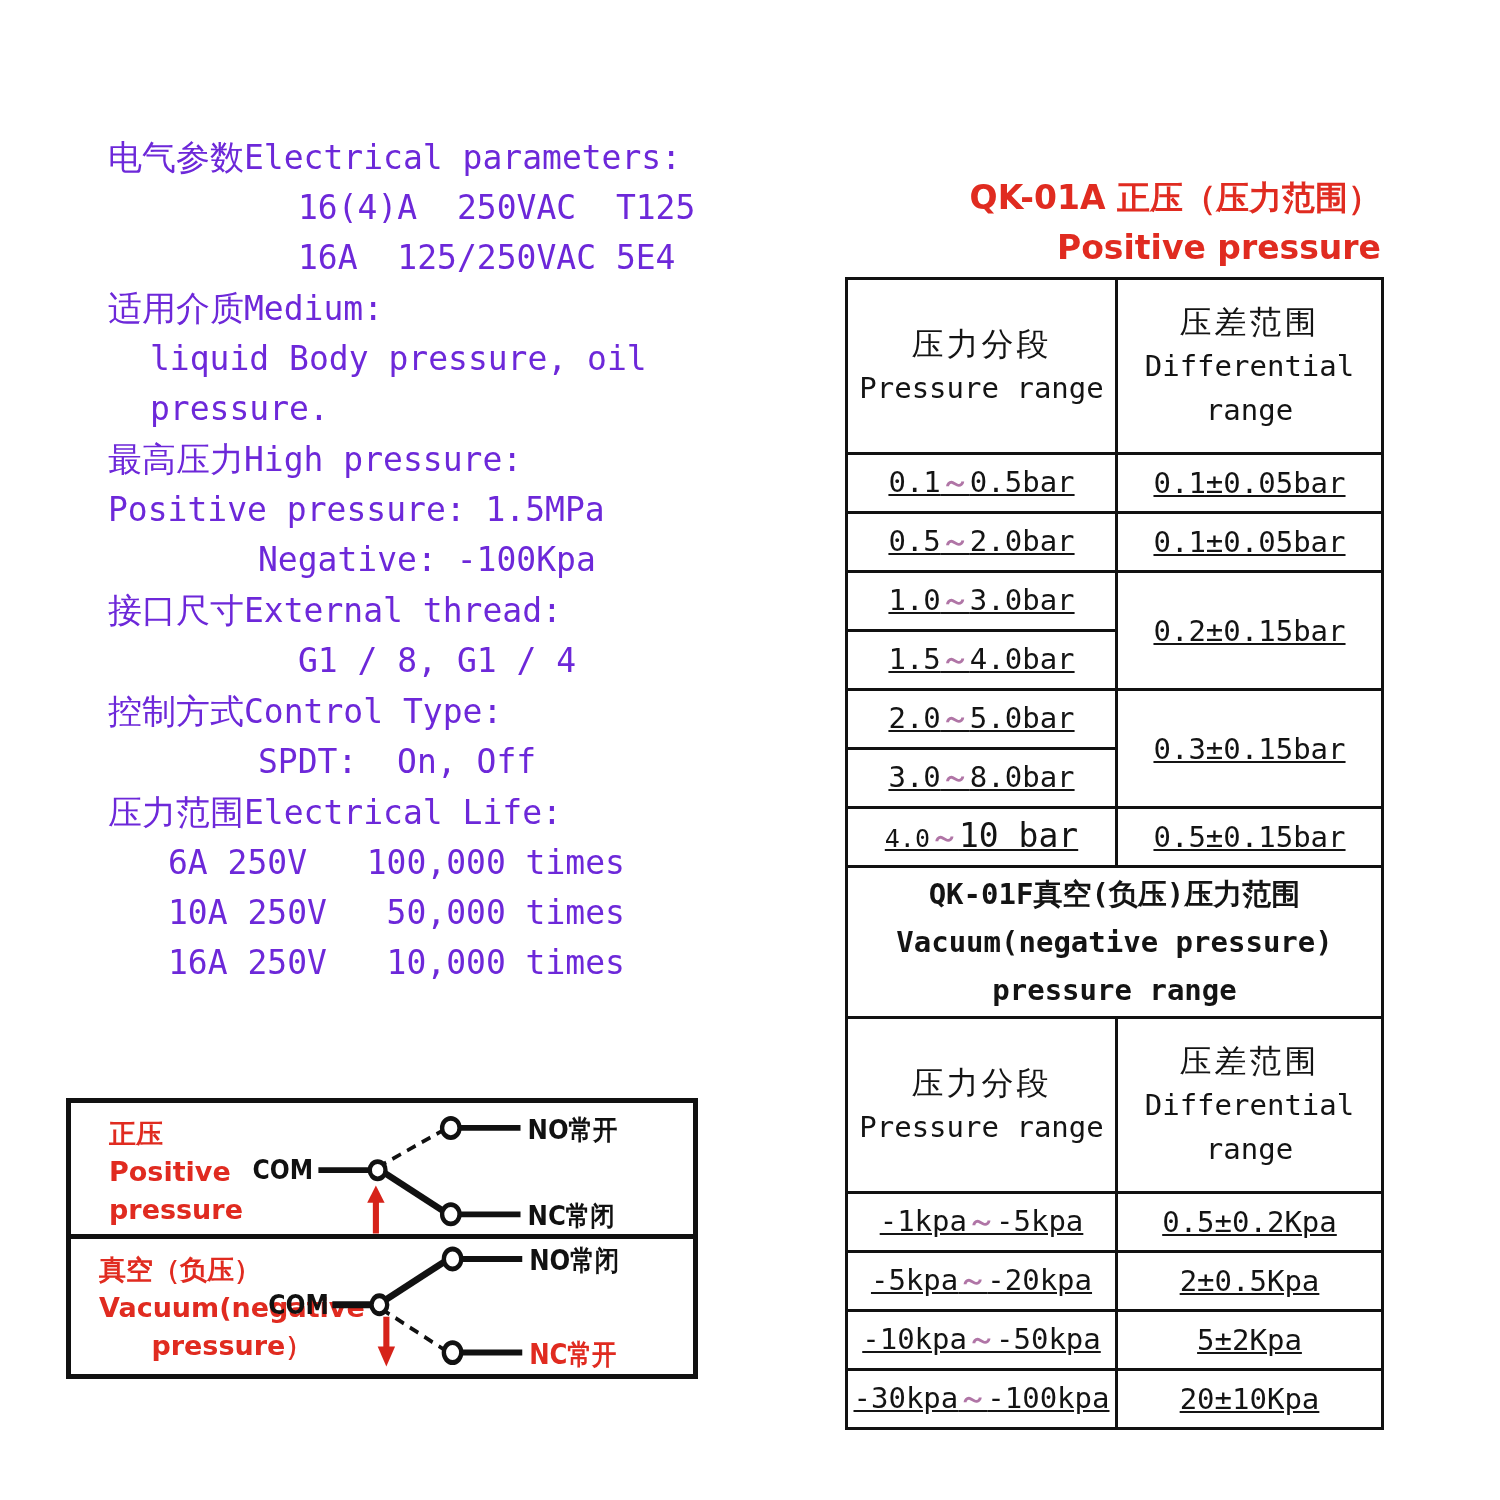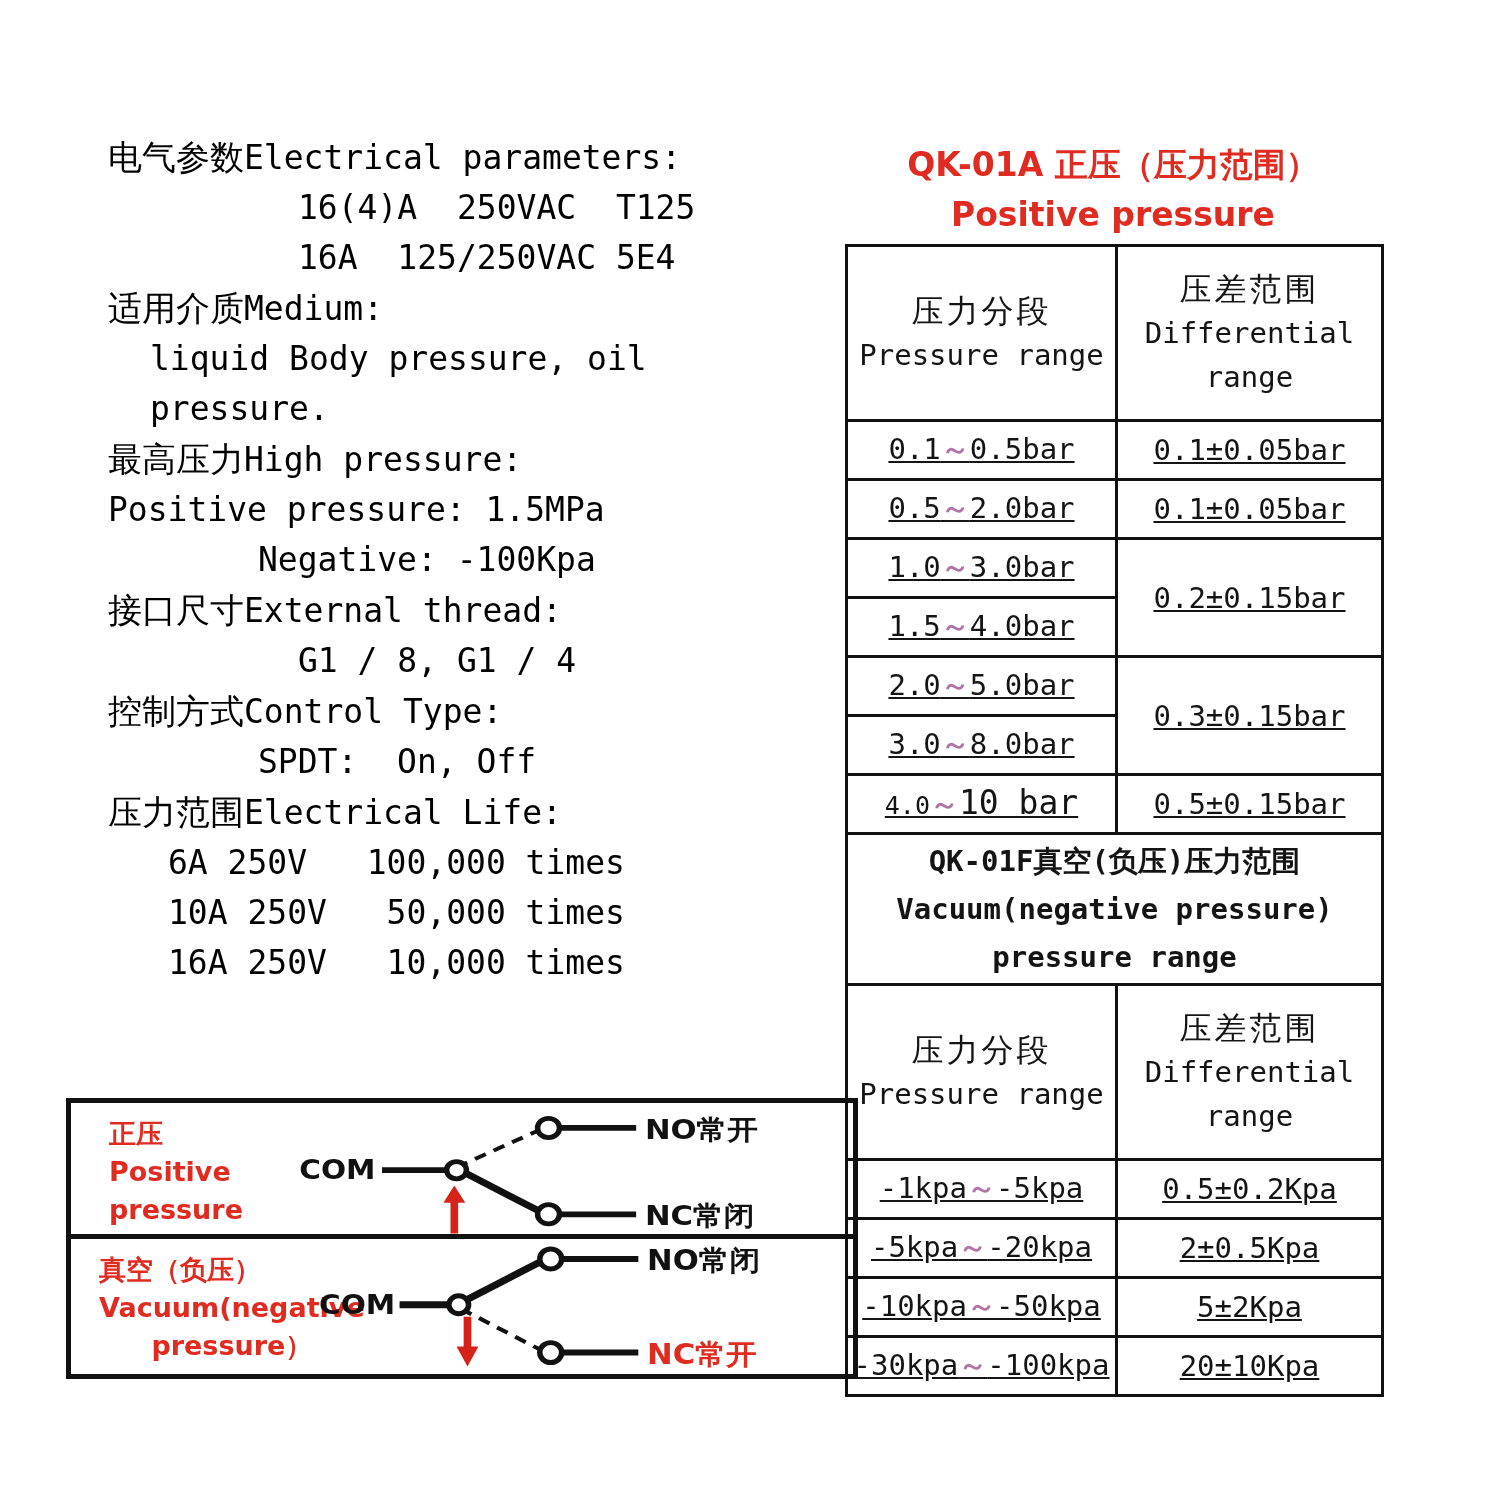--- a/index.html
+++ b/index.html
@@ -16,32 +16,32 @@
 
   
   .left-col{
     position:absolute;left:108px;top:132px;width:690px;
   }
   .spec-line{
     font-size:33px;
     line-height:50px;
     white-space:pre;
     letter-spacing:0px;
-    color:#000000;
+    color:#6d28d9;
   }
   .spec-line.ind1{padding-left:42px;}
   .spec-line.ind2{padding-left:190px;}
   .spec-line.ind3{padding-left:150px;}
   .spec-line.ind4{padding-left:60px;}
   .cjk{font-family:"DejaVu Sans","Liberation Sans",sans-serif;font-size:34px;}
 
   
   .diagram-box{
     position:absolute;left:66px;top:1098px;
-    width:792px;height:281px;
+    width:632px;height:281px;
     border:5px solid #111;
     box-sizing:border-box;
     background:#fff;
   }
   .diagram-half{
     position:relative;
     width:100%;height:50%;
     box-sizing:border-box;
   }
   .diagram-half.top{border-bottom:5px solid #111;}
@@ -68,22 +68,23 @@
   }
 
   
   .right-col{position:absolute;left:845px;top:140px;width:536px;}
   .tbl-title{
     color:#e02b20;
     font-family:"DejaVu Sans","Liberation Sans",sans-serif;
     font-weight:bold;
     font-size:33px;
     line-height:50px;
-    text-align:center;
+    text-align:right;
     white-space:nowrap;
+    margin-top:33px;
   }
   table.spec-tbl{
     border-collapse:collapse;
     width:536px;
     table-layout:fixed;
     margin-top:4px;
   }
   table.spec-tbl td{
     border:3px solid #111;
     text-align:center;

